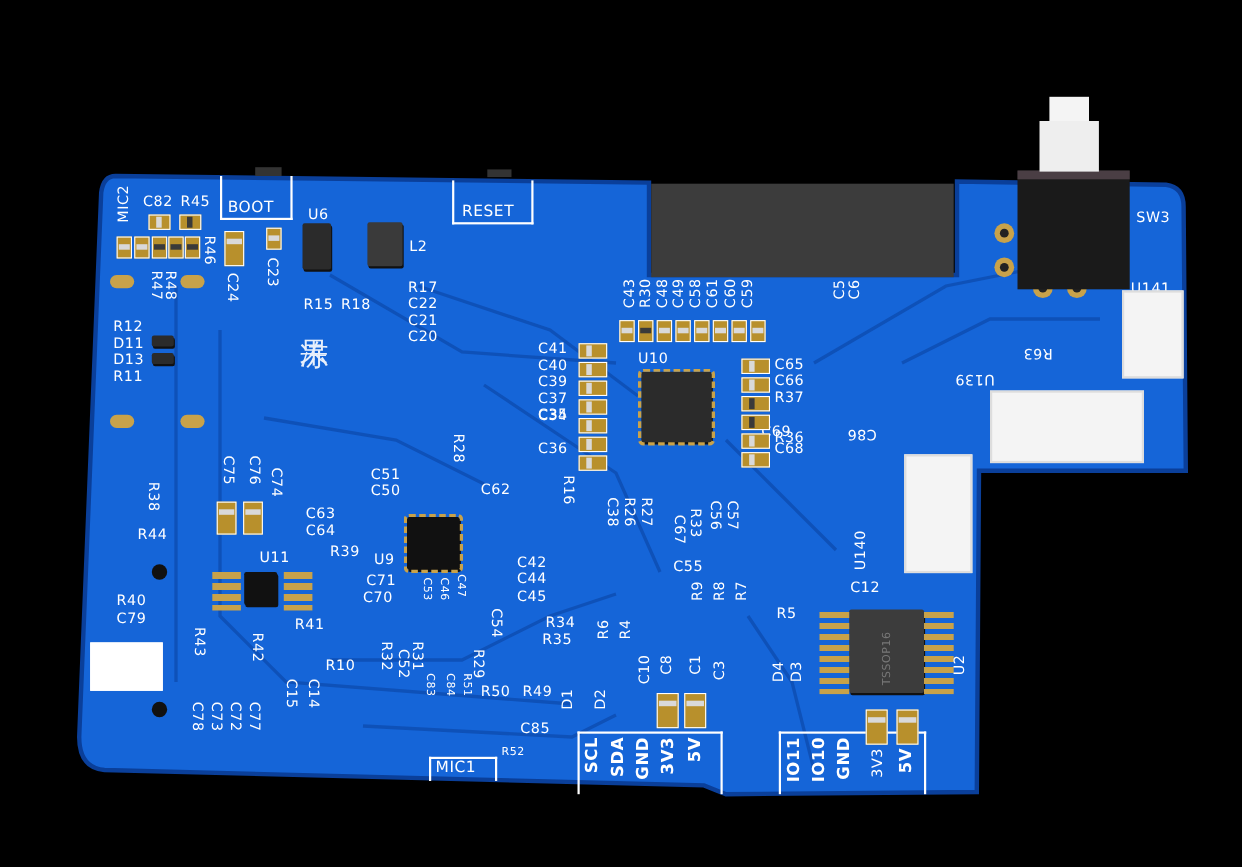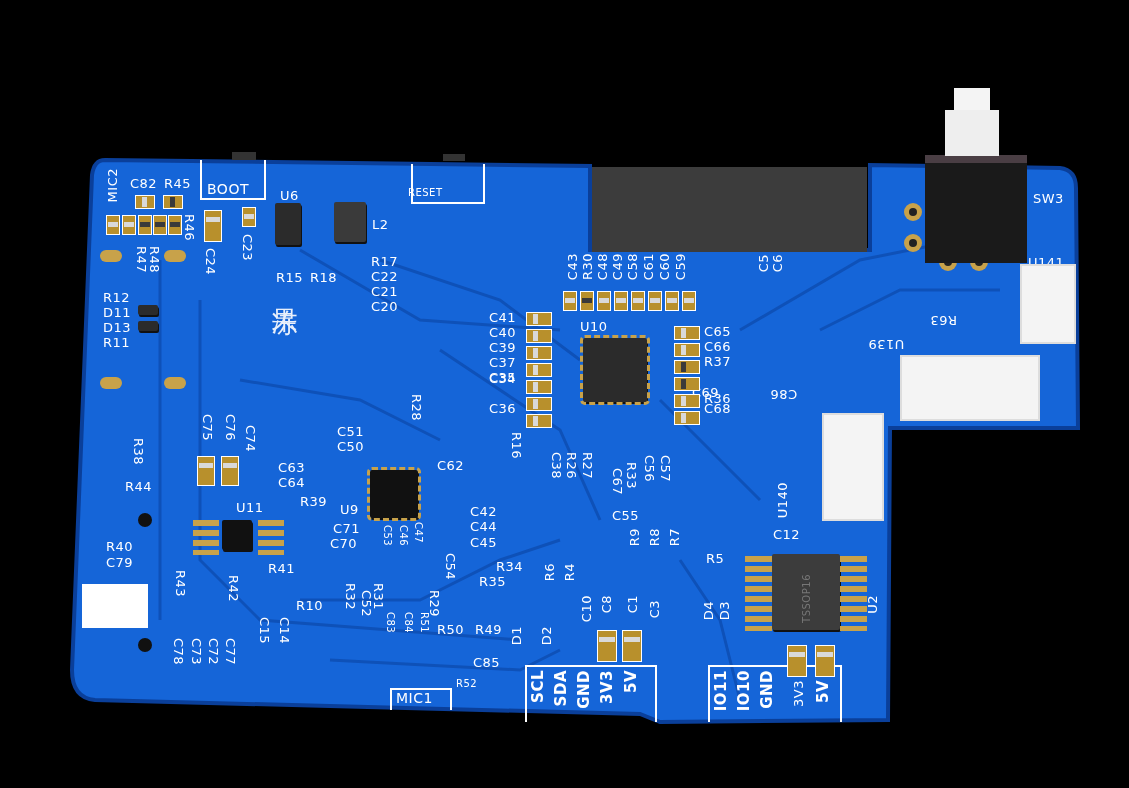--- a/index.html
+++ b/index.html
@@ -71,21 +71,21 @@
   <div style="position:absolute;left:945px;top:88px;width:54px;height:66px;">
     <div style="position:absolute;left:9px;top:0;width:36px;height:22px;background:#f4f4f4"></div>
     <div style="position:absolute;left:0;top:22px;width:54px;height:46px;background:#eee"></div>
   </div>
   <div class="lbl" style="left:1033px;top:192px">SW3</div>
 
   <div class="lbl vr" style="left:106px;top:168px">MIC2</div>
   <div class="box" style="left:200px;top:160px;width:62px;height:38px;border-top:none"></div>
   <div class="lbl" style="left:207px;top:183px;font-size:14px">BOOT</div>
   <div class="box" style="left:411px;top:164px;width:70px;height:38px;border-top:none"></div>
-  <div class="lbl" style="left:408px;top:186px;font-size:10px">RESET</div>
+  <div class="lbl" style="left:420px;top:186px;font-size:14px">RESET</div>
 
   <div class="lbl v" style="left:272px;top:288px;font-family:'DejaVu Serif',serif;font-size:26px;line-height:26px;opacity:0.9">果冻</div>
 
   <div class="lbl" style="left:130px;top:177px">C82</div>
   <div class="lbl" style="left:164px;top:177px">R45</div>
   <div class="smd h" style="left:135px;top:195px"></div>
   <div class="smd h r" style="left:163px;top:195px"></div>
   <div class="smd" style="left:106px;top:215px"></div>
   <div class="smd" style="left:122px;top:215px"></div>
   <div class="smd r" style="left:138px;top:215px"></div>
@@ -145,37 +145,37 @@
   <div class="lbl v" style="left:625px;top:462px">R33</div>
   <div class="lbl v" style="left:611px;top:468px">C67</div>
   <div class="lbl v" style="left:643px;top:455px">C56</div>
   <div class="lbl v" style="left:659px;top:455px">C57</div>
   <div class="lbl" style="left:612px;top:509px">C55</div>
   <div class="lbl v" style="left:510px;top:432px">R16</div>
 
   <div class="lbl v" style="left:410px;top:394px">R28</div>
   <div class="lbl" style="left:337px;top:425px">C51</div>
   <div class="lbl" style="left:337px;top:440px">C50</div>
-  <div class="lbl" style="left:437px;top:459px">C62</div>
+  <div class="lbl" style="left:437px;top:439px">C62</div>
   <div class="lbl" style="left:278px;top:461px">C63</div>
   <div class="lbl" style="left:278px;top:476px">C64</div>
   <div class="lbl" style="left:340px;top:503px">U9</div>
   <div class="chip" style="left:370px;top:470px;width:48px;height:48px;background:#111;outline:3px dashed #c8a24a"></div>
   <div class="lbl" style="left:300px;top:495px">R39</div>
   <div class="lbl" style="left:333px;top:522px">C71</div>
   <div class="lbl" style="left:330px;top:537px">C70</div>
   <div class="lbl v sm" style="left:382px;top:525px">C53</div>
   <div class="lbl v sm" style="left:398px;top:525px">C46</div>
   <div class="lbl v sm" style="left:413px;top:522px">C47</div>
   <div class="lbl" style="left:470px;top:505px">C42</div>
   <div class="lbl" style="left:470px;top:520px">C44</div>
   <div class="lbl" style="left:470px;top:536px">C45</div>
   <div class="lbl v" style="left:444px;top:553px">C54</div>
   <div class="lbl" style="left:496px;top:560px">R34</div>
-  <div class="lbl" style="left:479px;top:575px">R35</div>
+  <div class="lbl" style="left:493px;top:575px">R35</div>
   <div class="lbl v" style="left:372px;top:583px">R31</div>
   <div class="lbl v" style="left:344px;top:583px">R32</div>
   <div class="lbl v" style="left:360px;top:590px">C52</div>
   <div class="lbl v" style="left:428px;top:590px">R29</div>
   <div class="lbl v sm" style="left:385px;top:612px">C83</div>
   <div class="lbl v sm" style="left:403px;top:612px">C84</div>
   <div class="lbl v sm" style="left:419px;top:612px">R51</div>
   <div class="lbl" style="left:437px;top:623px">R50</div>
   <div class="lbl" style="left:475px;top:623px">R49</div>
   <div class="lbl sm" style="left:456px;top:679px">R52</div>

